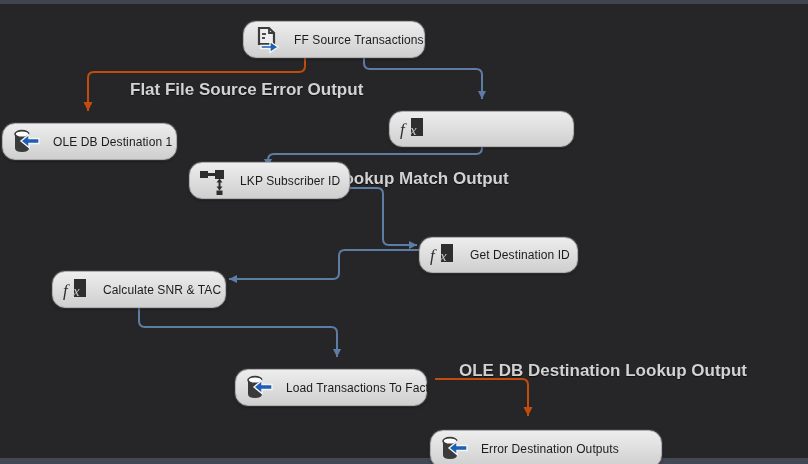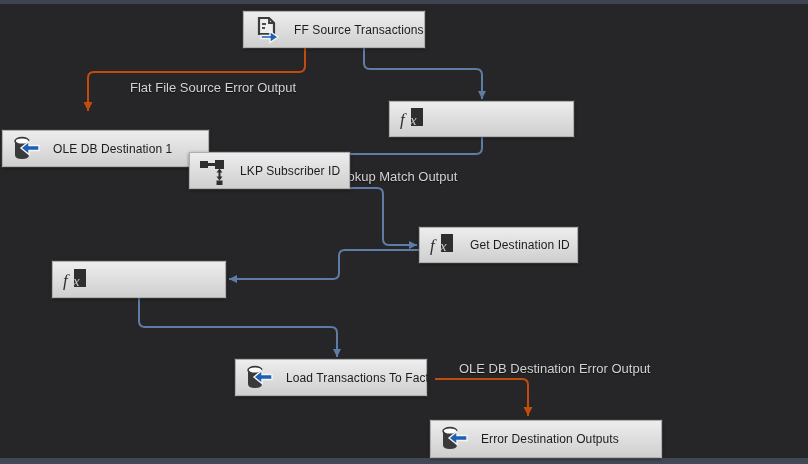--- a/index.html
+++ b/index.html
@@ -8,31 +8,31 @@
     background:#262628;
     font-family:"Liberation Sans", sans-serif;
   }
   .strip{position:absolute;left:0;width:808px;background:#3e4450;}
   .strip.top{top:0;height:4px;}
   .strip.bottom{bottom:0;height:6px;background:#424854;}
   .wires{position:absolute;left:0;top:0;z-index:1;}
   .node{
     position:absolute;z-index:2;display:flex;align-items:center;
     background:linear-gradient(#ededed,#cfcfcf);
-    border:1px solid #aeaeae;border-radius:0;
+    border:1px solid #aeaeae;border-radius:13px;
     box-shadow:0 0 0 1px rgba(255,255,255,0.10), 0 1px 3px rgba(0,0,0,0.55);
-    box-sizing:border-box;padding-left:9px;
+    box-sizing:border-box;padding-left:9px;margin-top:10px;
   }
   .node .ic{width:28px;height:28px;flex:0 0 28px;}
   .node .lbl{
     margin-left:13px;font-size:12px;color:#1c1c1c;letter-spacing:0.1px;
     white-space:nowrap;
   }
   .edge-label{
-    position:absolute;z-index:2;font-size:13px;font-weight:normal;color:#d2d2d2;
+    position:absolute;z-index:2;font-size:17px;font-weight:bold;color:#d2d2d2;
     white-space:nowrap;text-shadow:0 1px 1px rgba(0,0,0,0.6);
   }
 </style>
 </head>
 <body>
 
 <div class="canvas">
 
   <div class="strip top"></div>
   <div class="strip bottom"></div>
@@ -52,34 +52,34 @@
       <path stroke="#5d7da4" marker-end="url(#ab)" d="M482,137 V148 Q482,154 476,154 H274 Q268,154 268,160 V167"></path>
       <path stroke="#5d7da4" marker-end="url(#ab)" d="M350,188 H377 Q383,188 383,194 V239 Q383,245 389,245 H417"></path>
       <path stroke="#5d7da4" marker-end="url(#ab)" d="M419,250 H345 Q339,250 339,256 V273 Q339,279 333,279 H229"></path>
       <path stroke="#5d7da4" marker-end="url(#ab)" d="M139,298 V321 Q139,327 145,327 H331 Q337,327 337,333 V357"></path>
       <path stroke="#c24b0e" marker-end="url(#ar)" d="M435,379 H522 Q528,379 528,385 V416"></path>
     </g>
   </svg>
 
   <div class="edge-label" style="left:130px;top:80px">Flat File Source Error Output</div>
   <div class="edge-label" style="left:333px;top:169px">Lookup Match Output</div>
-  <div class="edge-label" style="left:459px;top:361px">OLE DB Destination Error Output</div>
+  <div class="edge-label" style="left:459px;top:361px">OLE DB Destination Lookup Output</div>
 
   <div class="node" style="left:243px;top:11px;width:182px;height:37px">
     <svg class="ic" viewBox="0 0 28 28">
       <path d="M6,2 H16 L21,7 V18 H6 Z" fill="#eeeeee" stroke="#3c3c3c" stroke-width="2.2"></path>
       <path d="M16,2 L16,7 L21,7" fill="none" stroke="#3c3c3c" stroke-width="1.8"></path>
       <line x1="9" y1="8" x2="13" y2="8" stroke="#3c3c3c" stroke-width="1.8"></line>
       <line x1="9" y1="12" x2="12" y2="12" stroke="#3c3c3c" stroke-width="1.8"></line>
       <path d="M8,19.5 H17 V15.5 L25,21 L17,26.5 V22.5 H8 Z" fill="#1d5fb4" stroke="#f5f5f5" stroke-width="1.4"></path>
     </svg>
     <span class="lbl">FF Source Transactions</span>
   </div>
 
-  <div class="node" style="left:2px;top:130px;width:207px;height:37px">
+  <div class="node" style="left:2px;top:113px;width:175px;height:37px">
     <svg class="ic" viewBox="0 0 28 28">
       <path d="M3,6 V20 q0,4 7,4 q7,0 7,-4 V6 Z" fill="#3a3a3a"></path>
       <ellipse cx="10" cy="6" rx="7" ry="3.4" fill="#ffffff" stroke="#3a3a3a" stroke-width="1.6"></ellipse>
       <path d="M27,10.5 H17 V6.5 L9,13 L17,19.5 V15.5 H27 Z" fill="#1d5fb4" stroke="#f5f5f5" stroke-width="1.4"></path>
     </svg>
     <span class="lbl">OLE DB Destination 1</span>
   </div>
 
   <div class="node" style="left:389px;top:101px;width:185px;height:36px">
     <svg class="ic" viewBox="0 0 28 28">
@@ -110,20 +110,21 @@
     </svg>
     <span class="lbl">Get Destination ID</span>
   </div>
 
   <div class="node" style="left:52px;top:261px;width:174px;height:37px">
     <svg class="ic" viewBox="0 0 28 28">
       <rect x="12" y="3" width="12" height="18" fill="#2e2e2e"></rect>
       <text x="1" y="20" font-family="Liberation Serif, serif" font-style="italic" font-size="17" fill="#2e2e2e">f</text>
       <text x="11" y="20" font-family="Liberation Serif, serif" font-style="italic" font-size="15" fill="#c9c9c9">x</text>
     </svg>
+    <span class="lbl">Calculate SNR &amp; TAC</span>
   </div>
 
   <div class="node" style="left:235px;top:359px;width:192px;height:37px">
     <svg class="ic" viewBox="0 0 28 28">
       <path d="M3,6 V20 q0,4 7,4 q7,0 7,-4 V6 Z" fill="#3a3a3a"></path>
       <ellipse cx="10" cy="6" rx="7" ry="3.4" fill="#ffffff" stroke="#3a3a3a" stroke-width="1.6"></ellipse>
       <path d="M27,10.5 H17 V6.5 L9,13 L17,19.5 V15.5 H27 Z" fill="#1d5fb4" stroke="#f5f5f5" stroke-width="1.4"></path>
     </svg>
     <span class="lbl">Load Transactions To Fact</span>
   </div>

